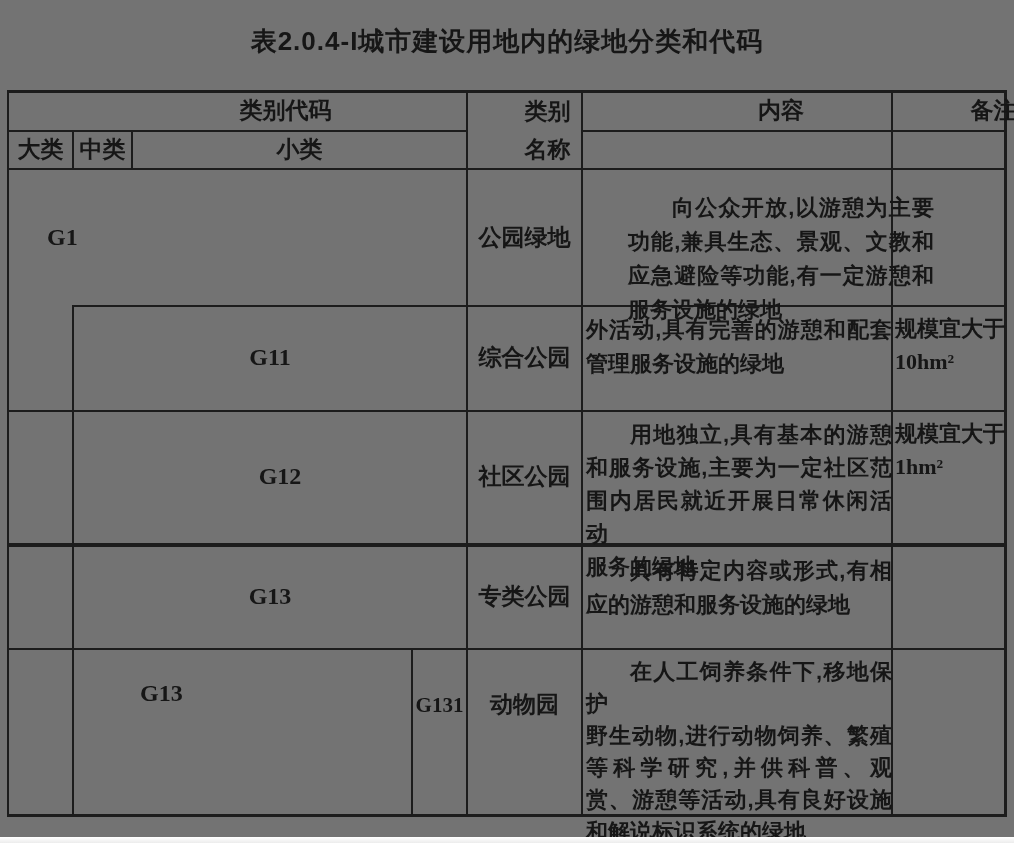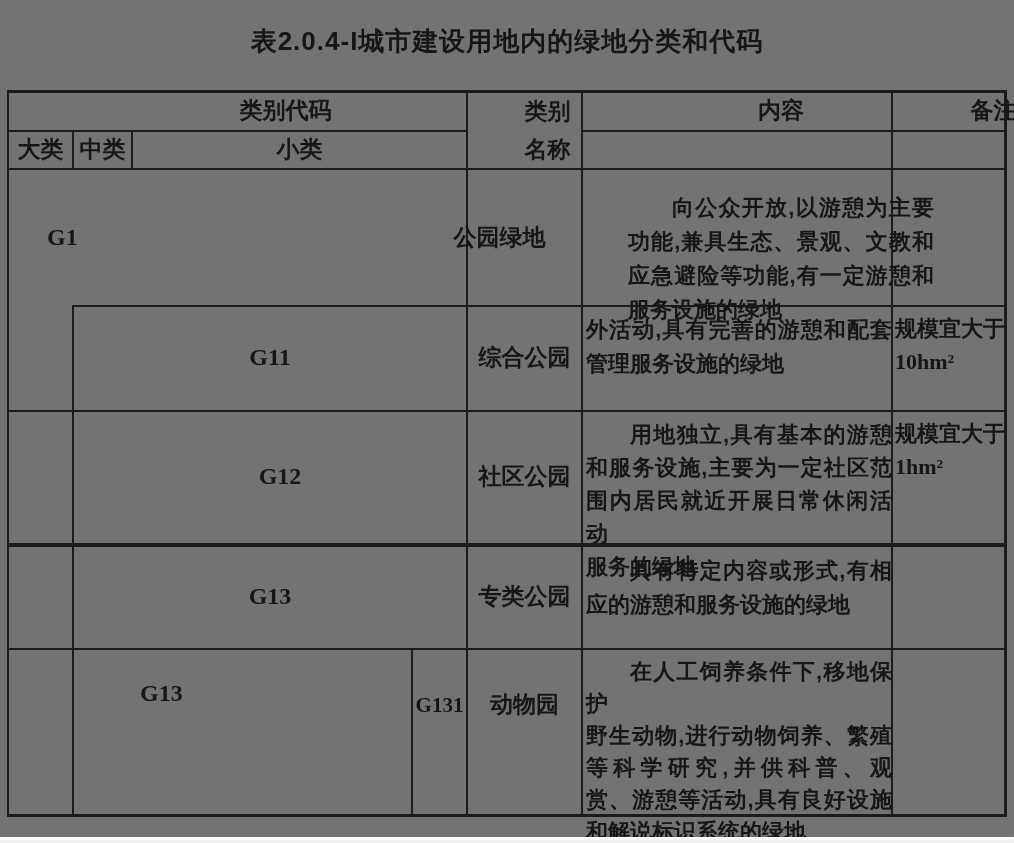--- a/index.html
+++ b/index.html
@@ -77,21 +77,21 @@
     <div class="cell cc hdr" style="left:74px;top:132px;width:57px;height:36px;">
         <span>中类</span>
       </div>
     <div class="cell cc hdr" style="left:133px;top:132px;width:333px;height:36px;justify-content:center;">
         <span>小类</span>
       </div>
 
     <div class="cell code codeL" style="left:9px;top:172px;width:457px;height:131px;padding-left:38px;">
         <span>G1</span>
       </div>
-    <div class="cell cc" style="left:443px;top:172px;width:113px;height:131px;">
+    <div class="cell cc" style="left:468px;top:172px;width:113px;height:131px;">
         <span>公园绿地</span>
       </div>
     <div class="cell content" style="left:583px;top:184px;width:306px;height:133px;margin-left:42px;">
       <div class="cl first">向公众开放,以游憩为主要</div>
       <div class="cl">功能,兼具生态、景观、文教和</div>
       <div class="cl">应急避险等功能,有一定游憩和</div>
       <div class="cl last">服务设施的绿地</div>
     </div>
 
     <div class="cell code cc" style="left:74px;top:307px;width:392px;height:101px;">

